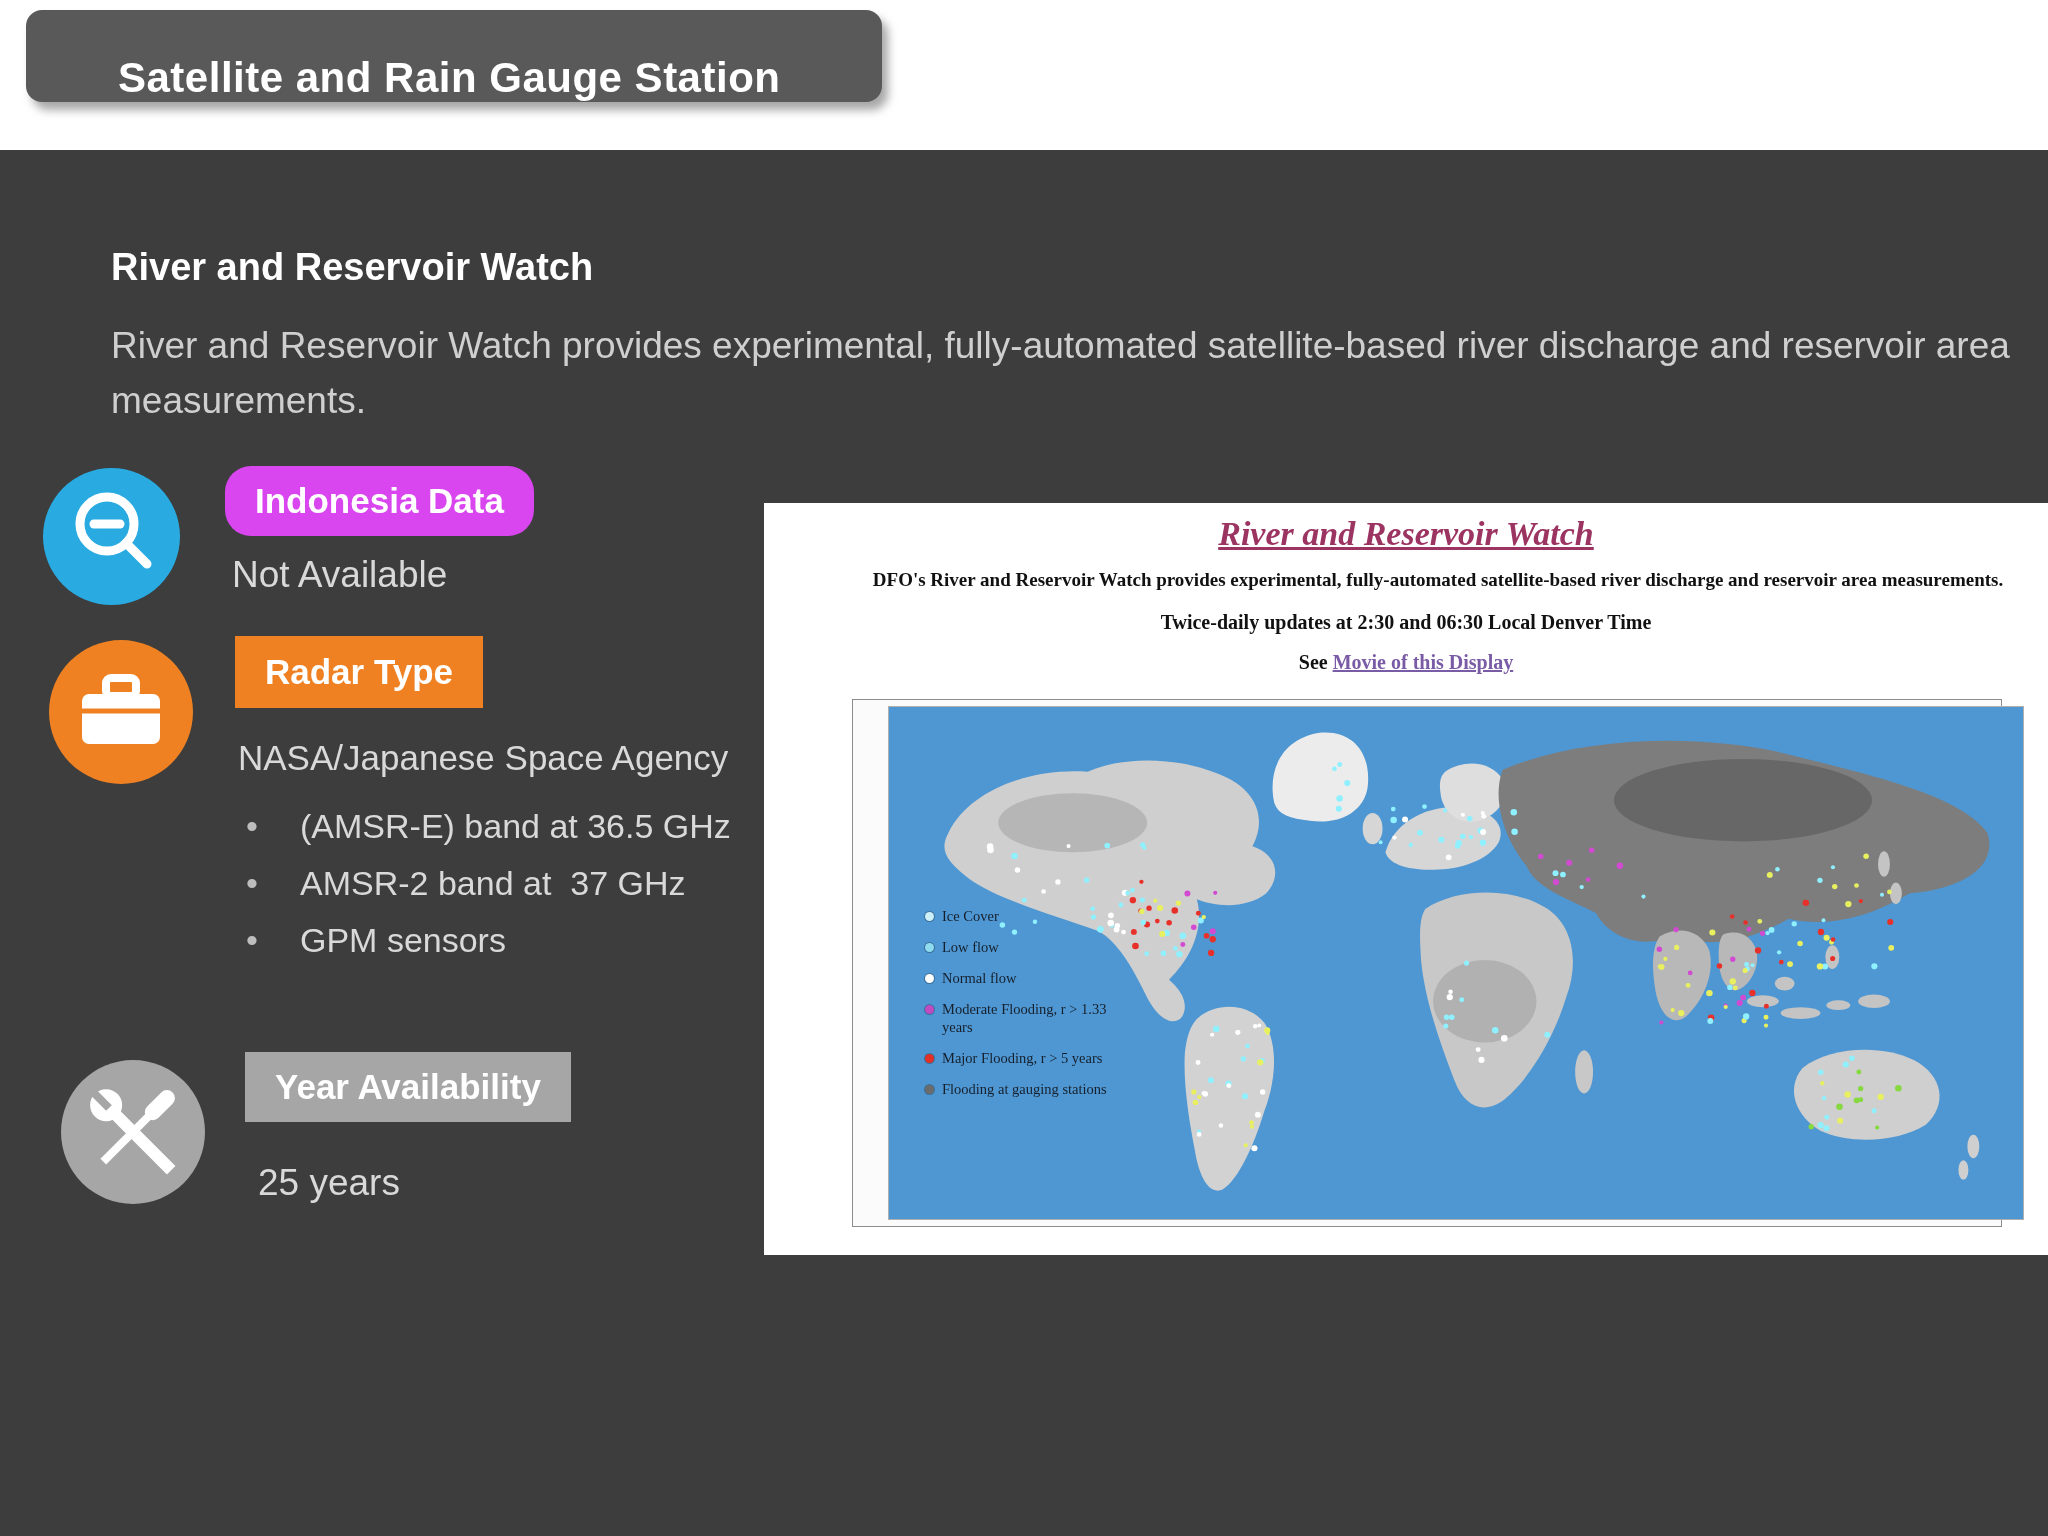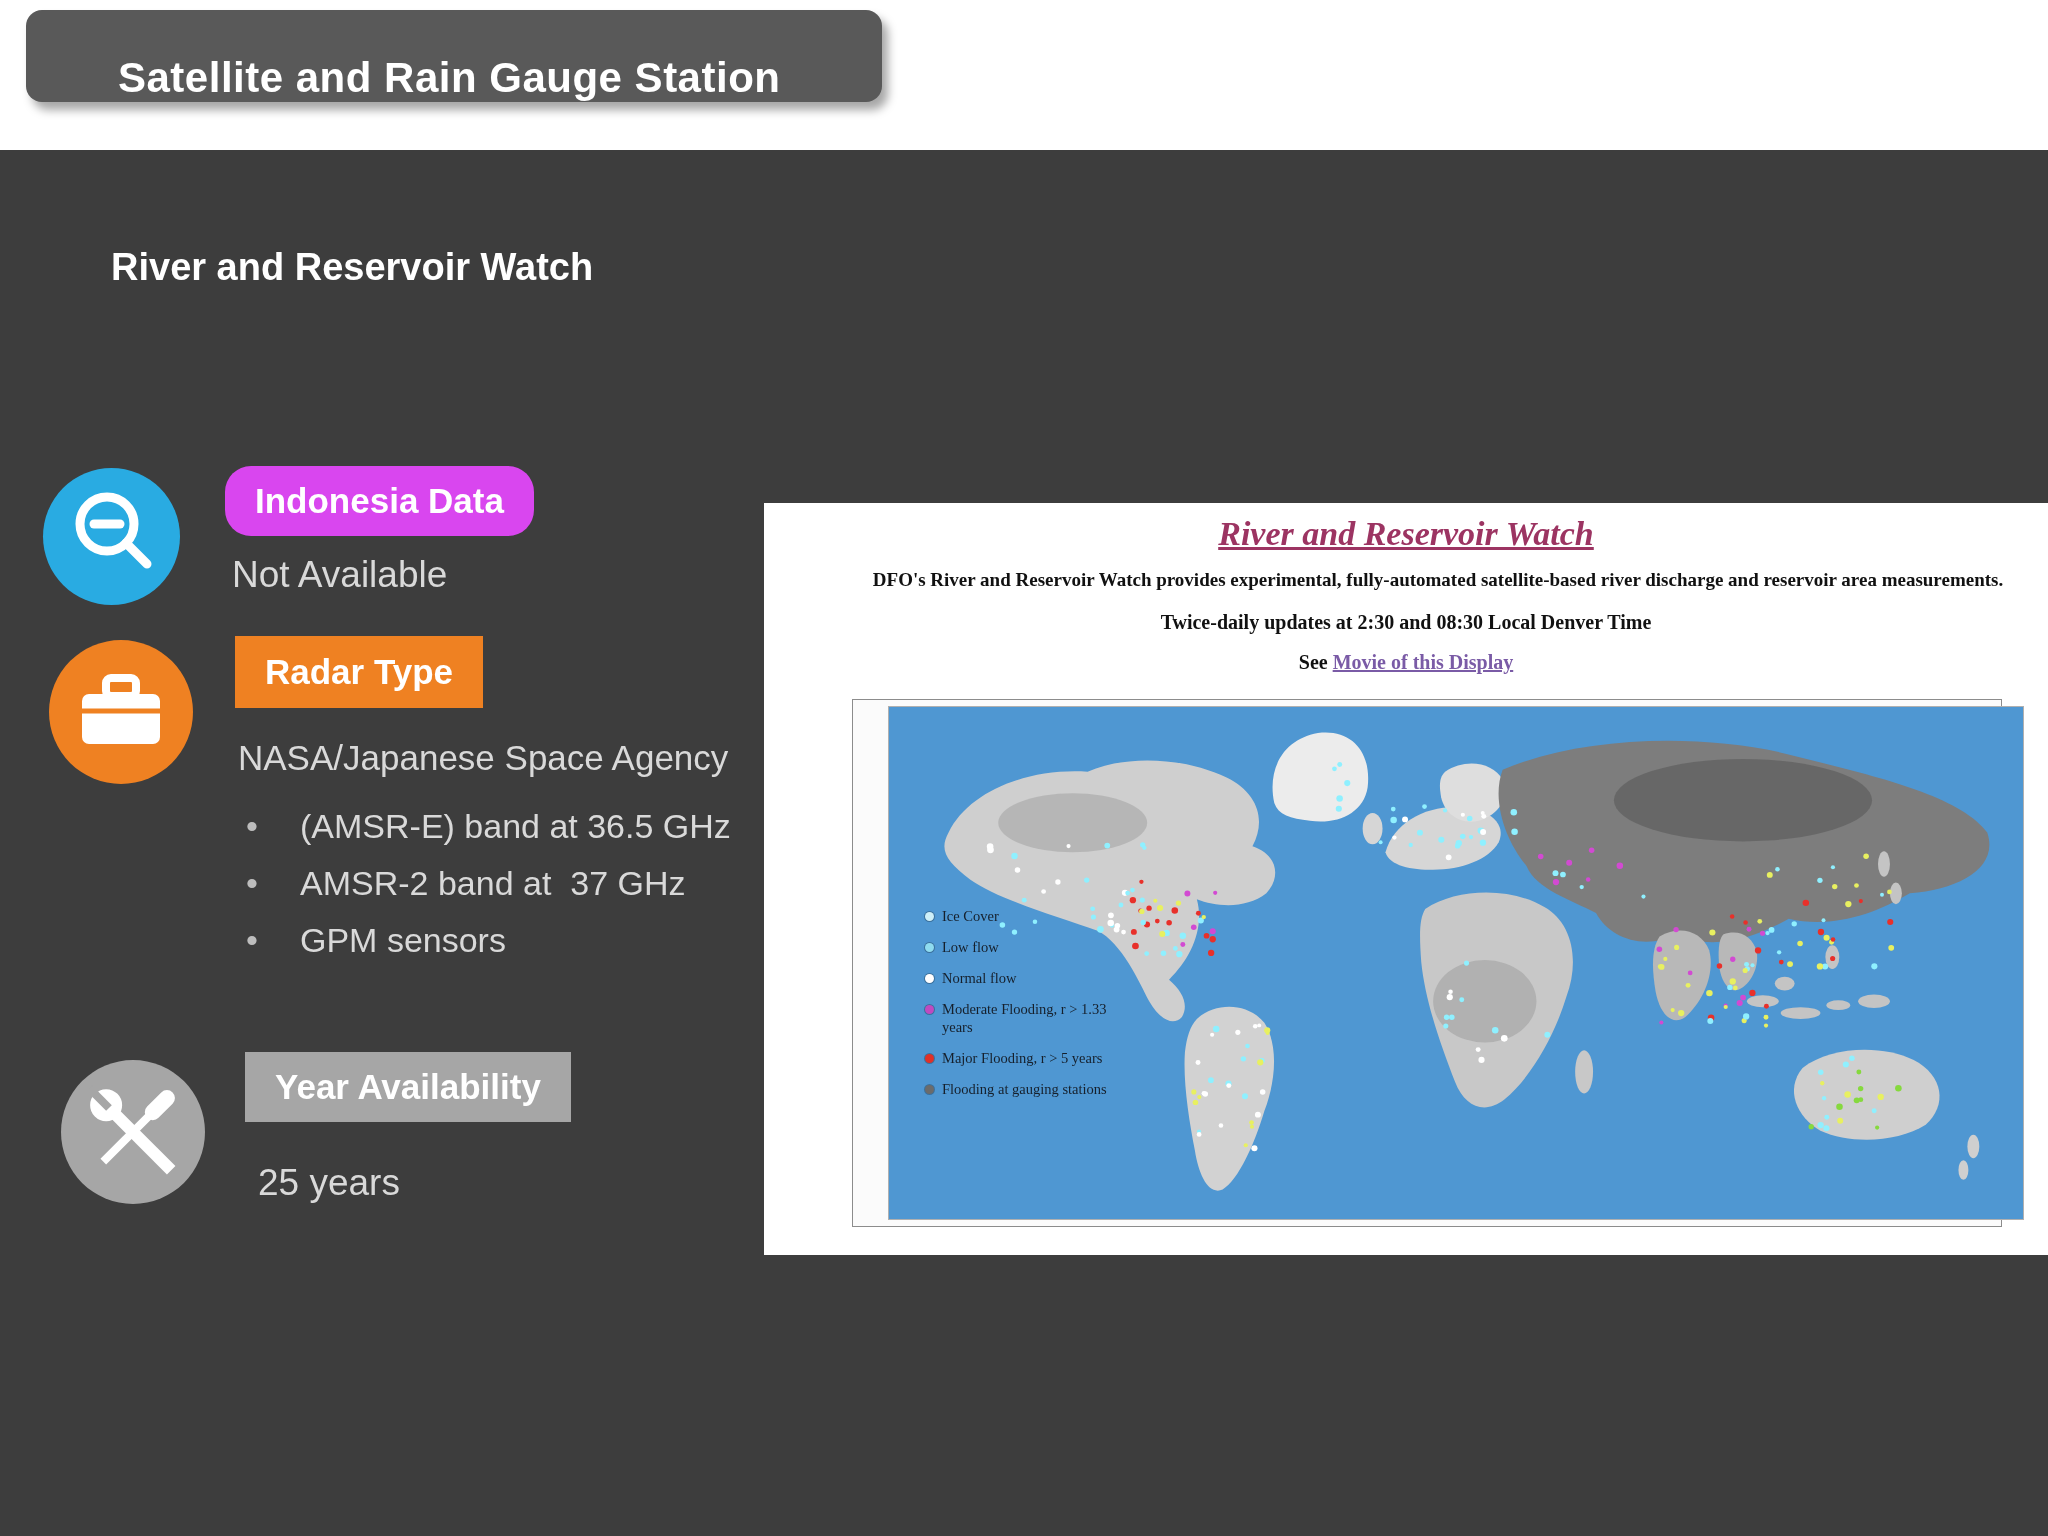--- a/index.html
+++ b/index.html
@@ -71,20 +71,21 @@
 
   <div class="topstrip">
     <div class="titletab">
       <span>Satellite and Rain Gauge Station</span>
     </div>
   </div>
 
   <div class="darkbody" style="background: rgb(61, 61, 61);">
 
     <h1 class="heading">River and Reservoir Watch</h1>
+    <p class="desc">River and Reservoir Watch provides experimental, fully-automated satellite-based river discharge and reservoir area measurements.</p>
 
     <div class="circ circ-blue" style="background: rgb(41, 171, 226);">
       <svg viewBox="0 0 137 137">
         <g stroke="#ffffff" stroke-width="9" fill="none" stroke-linecap="round" transform="translate(66,60)">
           <circle cx="-2" cy="-4" r="27"></circle>
           <line x1="-15" y1="-4" x2="11" y2="-4"></line>
           <line x1="17" y1="15" x2="38" y2="36"></line>
         </g>
       </svg>
     </div>
@@ -128,21 +129,21 @@
       </svg>
     </div>
     <div class="labelbox box-year" style="background: rgb(166, 166, 166);">
       <span>Year Availability</span>
     </div>
     <div class="plainval val-years">25 years</div>
 
     <div class="webpanel">
       <div class="web-title">River and Reservoir Watch</div>
       <div class="web-line web-intro">DFO's River and Reservoir Watch provides experimental, fully-automated satellite-based river discharge and reservoir area measurements.</div>
-      <div class="web-line web-updates">Twice-daily updates at 2:30 and 08:30 Local Denver Time</div>
+      <div class="web-line web-updates">Twice-daily updates at 2:30 and 06:30 Local Denver Time</div>
       <div class="web-line web-see">
         <span>See </span><a>Movie of this Display</a>
       </div>
 
       <div class="mapwrap">
         <div class="map" id="mapArea" style="background: rgb(79, 151, 210); margin-left: 29px;">
           <svg viewBox="0 0 1142 522" preserveAspectRatio="none">
 
             <path fill="#ececec" d="M388,98 C380,60 400,30 436,26 C468,24 486,48 482,82 C478,108 452,120 424,116 C404,114 392,110 388,98 Z"></path>
             <path fill="#cfcfcf" d="M60,128 C80,86 140,62 200,66 C240,48 300,52 340,72 C372,88 380,116 366,142 C390,150 396,172 380,190 C360,206 330,204 310,196 C318,226 304,256 282,278 C296,290 302,304 295,316 C286,326 272,318 262,300 C252,280 234,240 210,228 C170,214 110,196 82,176 C58,158 50,146 60,128 Z"></path>

